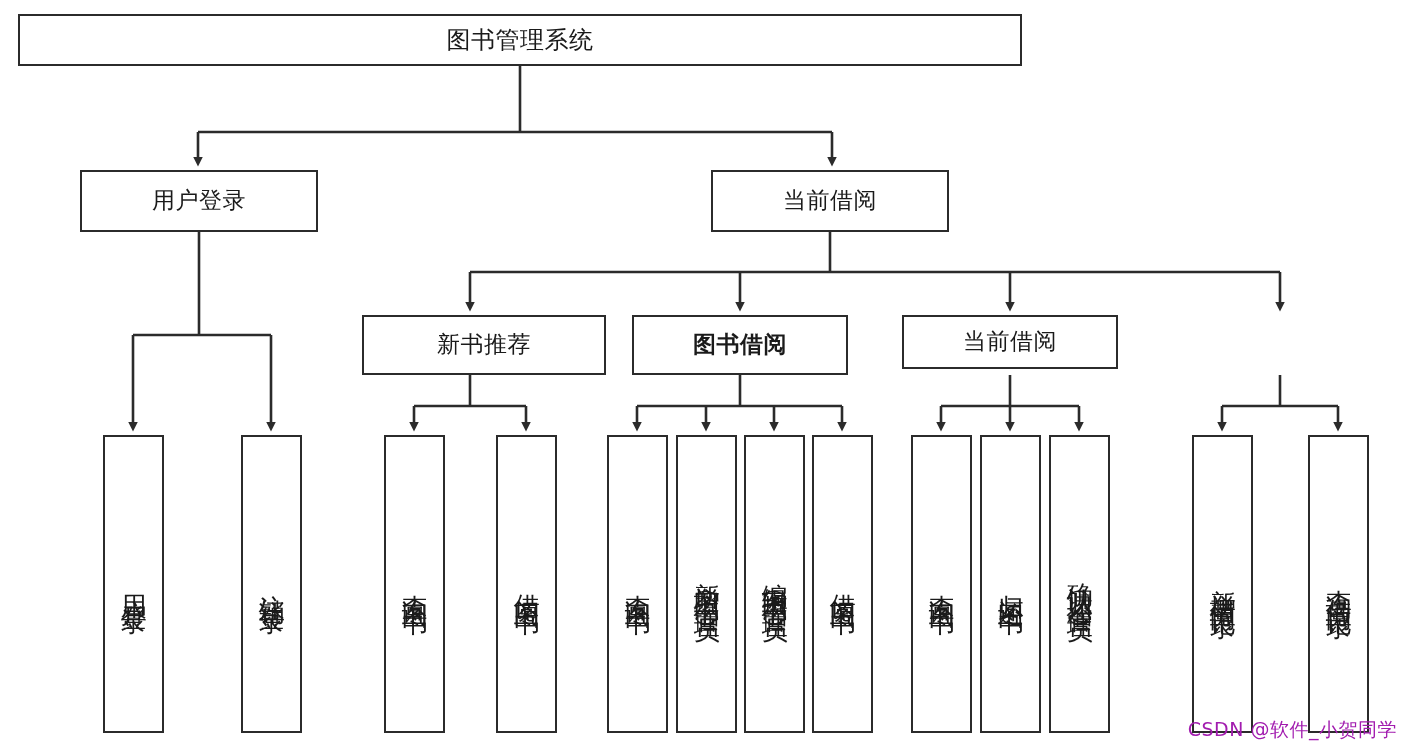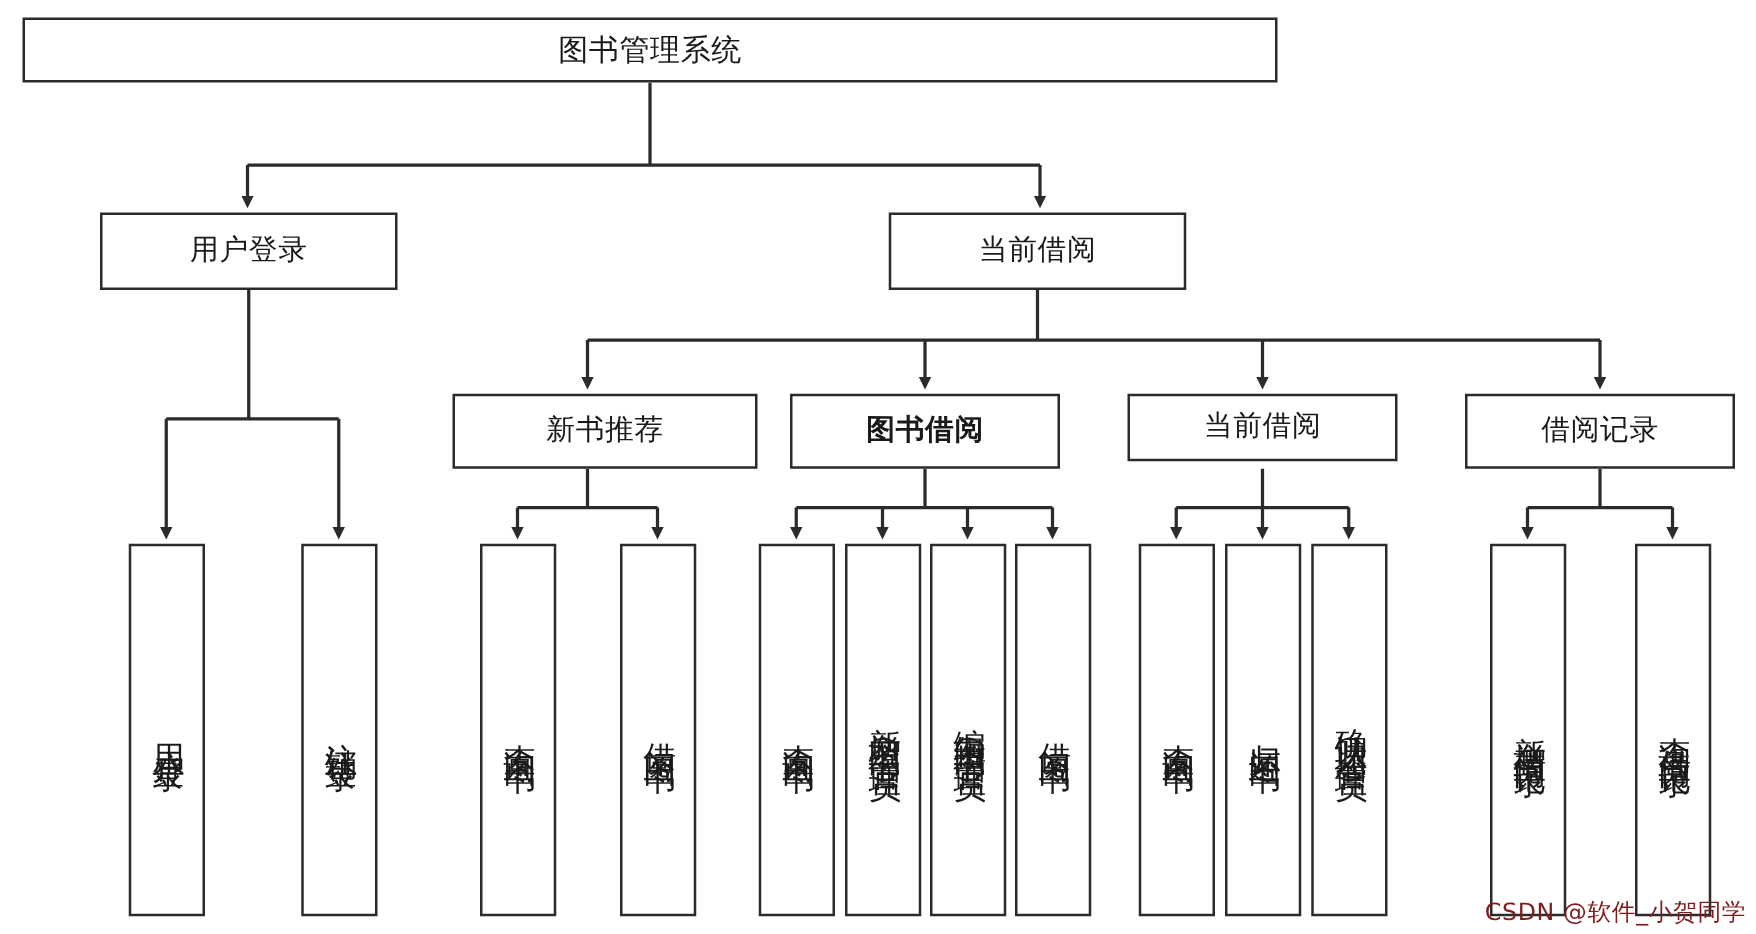--- a/index.html
+++ b/index.html
@@ -57,21 +57,21 @@
     line-height: 1.06;
     letter-spacing: 5px;
     white-space: nowrap;
     color: #1a1a1a;
   }
   .watermark {
     position: absolute;
     right: 8px;
     bottom: 4px;
     font-size: 19px;
-    color: #7f1d1d;
+    color: #a21caf;
     letter-spacing: 0.5px;
     white-space: nowrap;
     font-family: "DejaVu Sans", "Liberation Sans", sans-serif;
   }
 </style>
 </head>
 <body>
 
 <div id="canvas">
 
@@ -138,23 +138,20 @@
 
   <div class="node node-h" style="left:362px; top:315px; width:244px; height:60px;">
     <span>新书推荐</span>
   </div>
   <div class="node node-h" style="left:632px; top:315px; width:216px; height:60px;font-weight:bold;">
     <span>图书借阅</span>
   </div>
   <div class="node node-h" style="left:902px; top:315px; width:216px; height:54px;">
     <span>当前借阅</span>
   </div>
-  <div class="node node-h" style="left:1172px; top:315px; width:216px; height:60px;">
-    <span>借阅记录</span>
-  </div>
 
   <div class="node node-v" style="left: 103px; top: 435px; width: 61px; height: 298px; align-items: center; padding-top: 0px;">
     <span class="vtext">用户登录</span>
   </div>
   <div class="node node-v" style="left: 241px; top: 435px; width: 61px; height: 298px; align-items: center; padding-top: 0px;">
     <span class="vtext">注销登录</span>
   </div>
 
   <div class="node node-v" style="left: 384px; top: 435px; width: 61px; height: 298px; align-items: center; padding-top: 0px;">
     <span class="vtext">查询图书</span>

